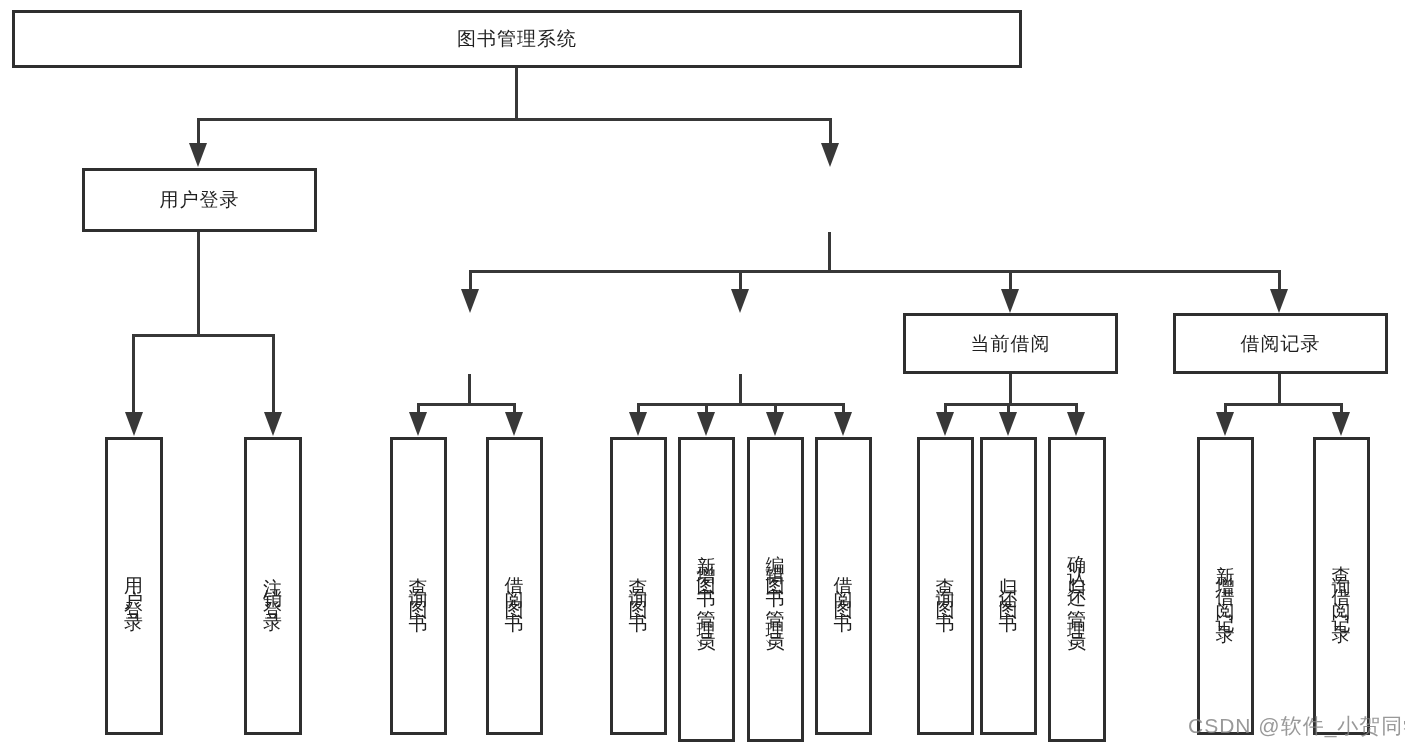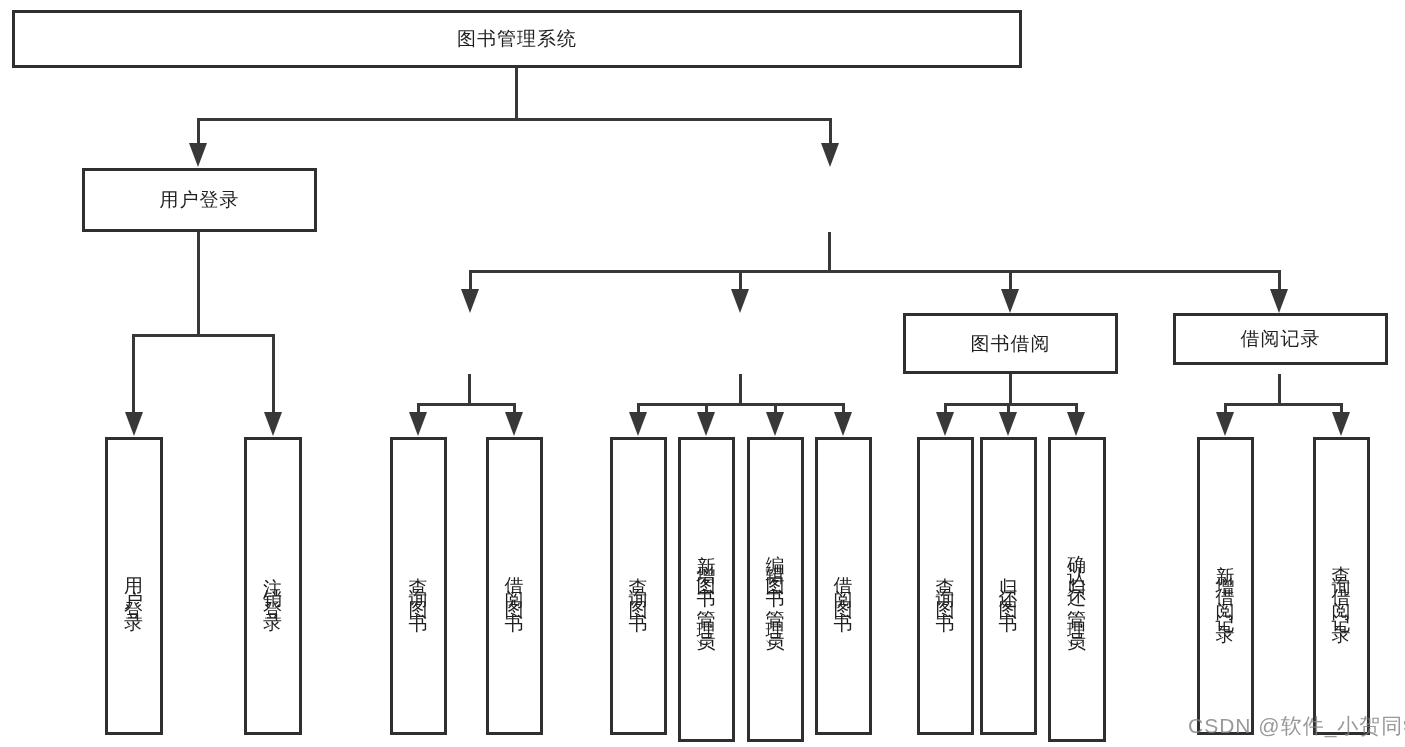--- a/index.html
+++ b/index.html
@@ -82,23 +82,23 @@
   <div class="vline" style="left:469px;top:270px;height:22px;"></div>
   <div class="arrow" style="left:461px;top:289px;"></div>
   <div class="vline" style="left:739px;top:270px;height:22px;"></div>
   <div class="arrow" style="left:731px;top:289px;"></div>
   <div class="vline" style="left:1009px;top:270px;height:22px;"></div>
   <div class="arrow" style="left:1001px;top:289px;"></div>
   <div class="vline" style="left:1278px;top:270px;height:22px;"></div>
   <div class="arrow" style="left:1270px;top:289px;"></div>
 
   <div class="node" style="left:903px;top:313px;width:215px;height:61px;">
-    <span>图书借阅</span>
+    <span>当前借阅</span>
   </div>
-  <div class="node" style="left:1173px;top:313px;width:215px;height:52px;">
+  <div class="node" style="left:1173px;top:313px;width:215px;height:61px;">
     <span>借阅记录</span>
   </div>
 
   <div class="vline" style="left:468px;top:374px;height:31px;"></div>
   <div class="hline" style="left:417px;top:403px;width:99px;"></div>
   <div class="vline" style="left:417px;top:403px;height:13px;"></div>
   <div class="arrow" style="left:409px;top:412px;"></div>
   <div class="vline" style="left:513px;top:403px;height:13px;"></div>
   <div class="arrow" style="left:505px;top:412px;"></div>
 

